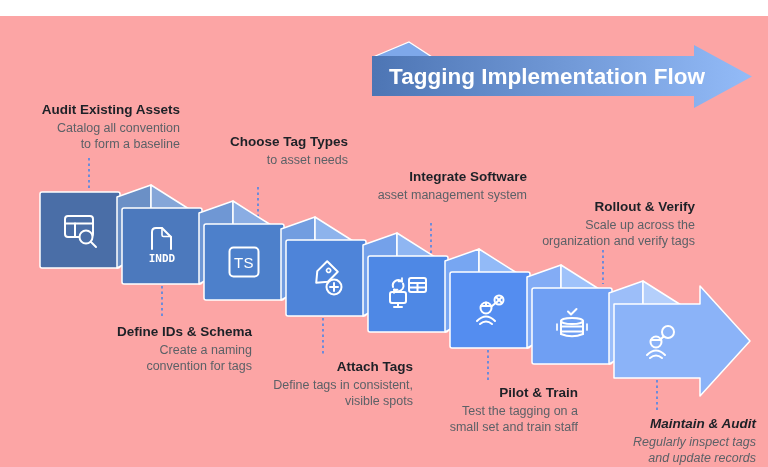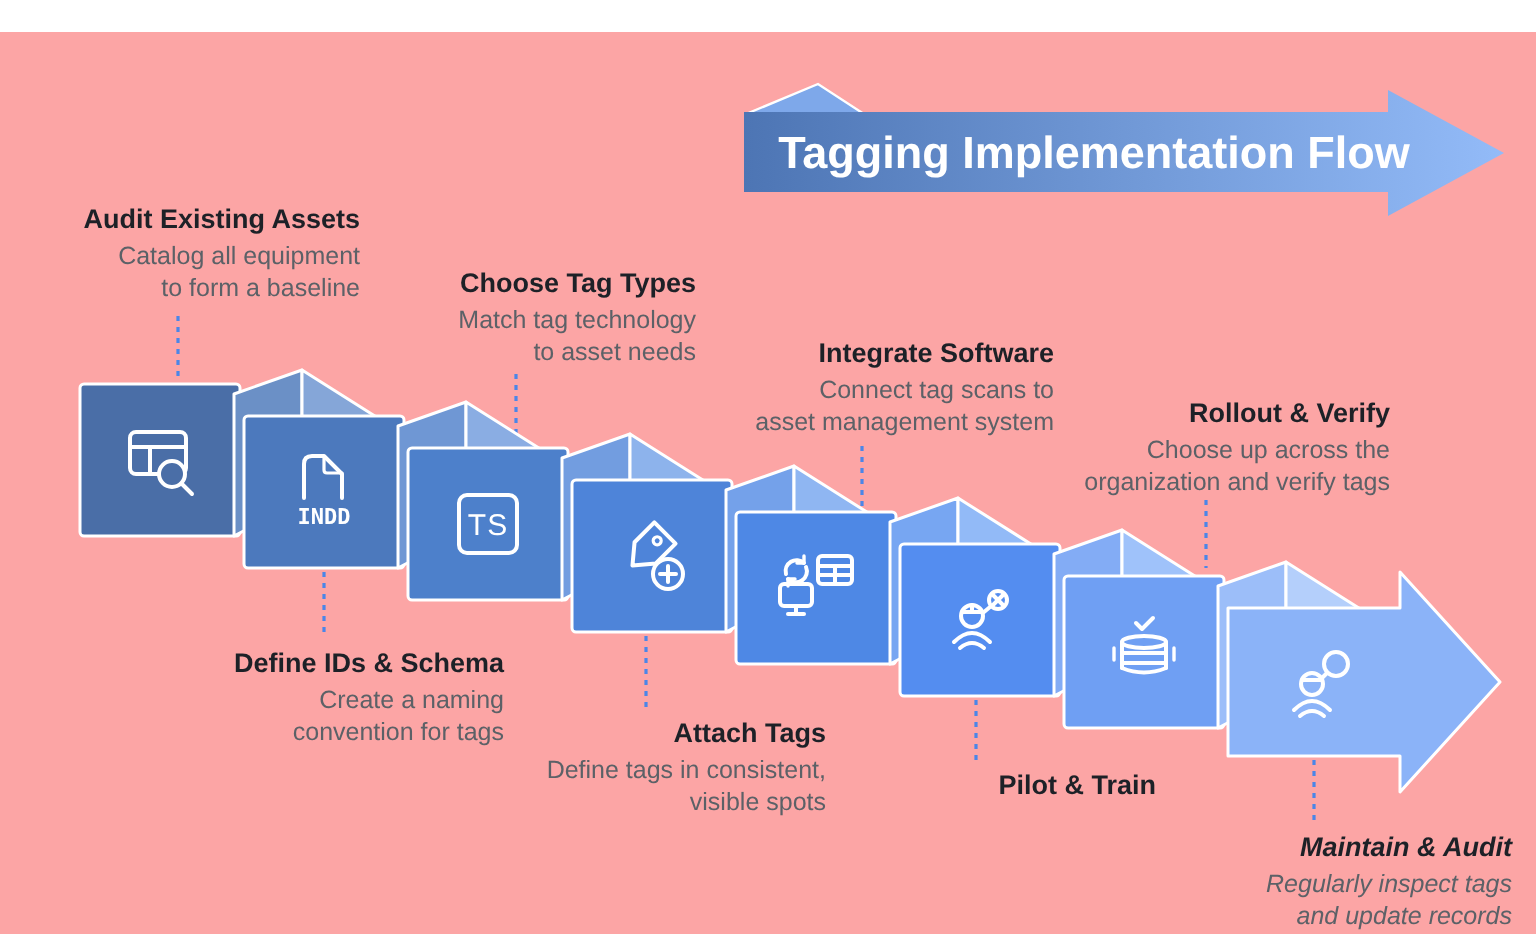--- a/index.html
+++ b/index.html
@@ -155,45 +155,43 @@
         <line x1="-9" y1="-1" x2="1" y2="-1"></line>
         <path d="M -13,14 Q -4,5 5,14"></path>
         <path d="M -10,17 Q -4,12 2,17"></path>
       </g>
     </g>
   </svg>
 
   <div class="label" style="left:0px;top:86px;width:180px;">
     <div class="label-title">Audit Existing Assets</div>
     <div class="label-desc">
-      <span>Catalog all equipment</span>
+      <span>Catalog all convention</span>
       <span>to form a baseline</span>
     </div>
   </div>
 
   <div class="label" style="left:168px;top:118px;width:180px;">
     <div class="label-title">Choose Tag Types</div>
     <div class="label-desc">
-      <span>Match tag technology</span>
       <span>to asset needs</span>
     </div>
   </div>
 
   <div class="label" style="left:335px;top:153px;width:192px;">
     <div class="label-title">Integrate Software</div>
     <div class="label-desc">
-      <span>Connect tag scans to</span>
       <span>asset management system</span>
     </div>
   </div>
 
   <div class="label" style="left:513px;top:183px;width:182px;">
     <div class="label-title">Rollout &amp; Verify</div>
     <div class="label-desc">
-      <span>Choose up across the</span>
+      <span>Scale up across the</span>
       <span>organization and verify tags</span>
     </div>
   </div>
 
   <div class="label" style="left:72px;top:308px;width:180px;">
     <div class="label-title">Define IDs &amp; Schema</div>
     <div class="label-desc">
       <span>Create a naming</span>
       <span>convention for tags</span>
     </div>
@@ -202,20 +200,24 @@
   <div class="label" style="left:233px;top:343px;width:180px;">
     <div class="label-title">Attach Tags</div>
     <div class="label-desc">
       <span>Define tags in consistent,</span>
       <span>visible spots</span>
     </div>
   </div>
 
   <div class="label" style="left:398px;top:369px;width:180px;">
     <div class="label-title">Pilot &amp; Train</div>
+    <div class="label-desc">
+      <span>Test the tagging on a</span>
+      <span>small set and train staff</span>
+    </div>
   </div>
 
   <div class="label" style="left:576px;top:400px;width:180px;font-style:italic;">
     <div class="label-title">Maintain &amp; Audit</div>
     <div class="label-desc">
       <span>Regularly inspect tags</span>
       <span>and update records</span>
     </div>
   </div>
 

